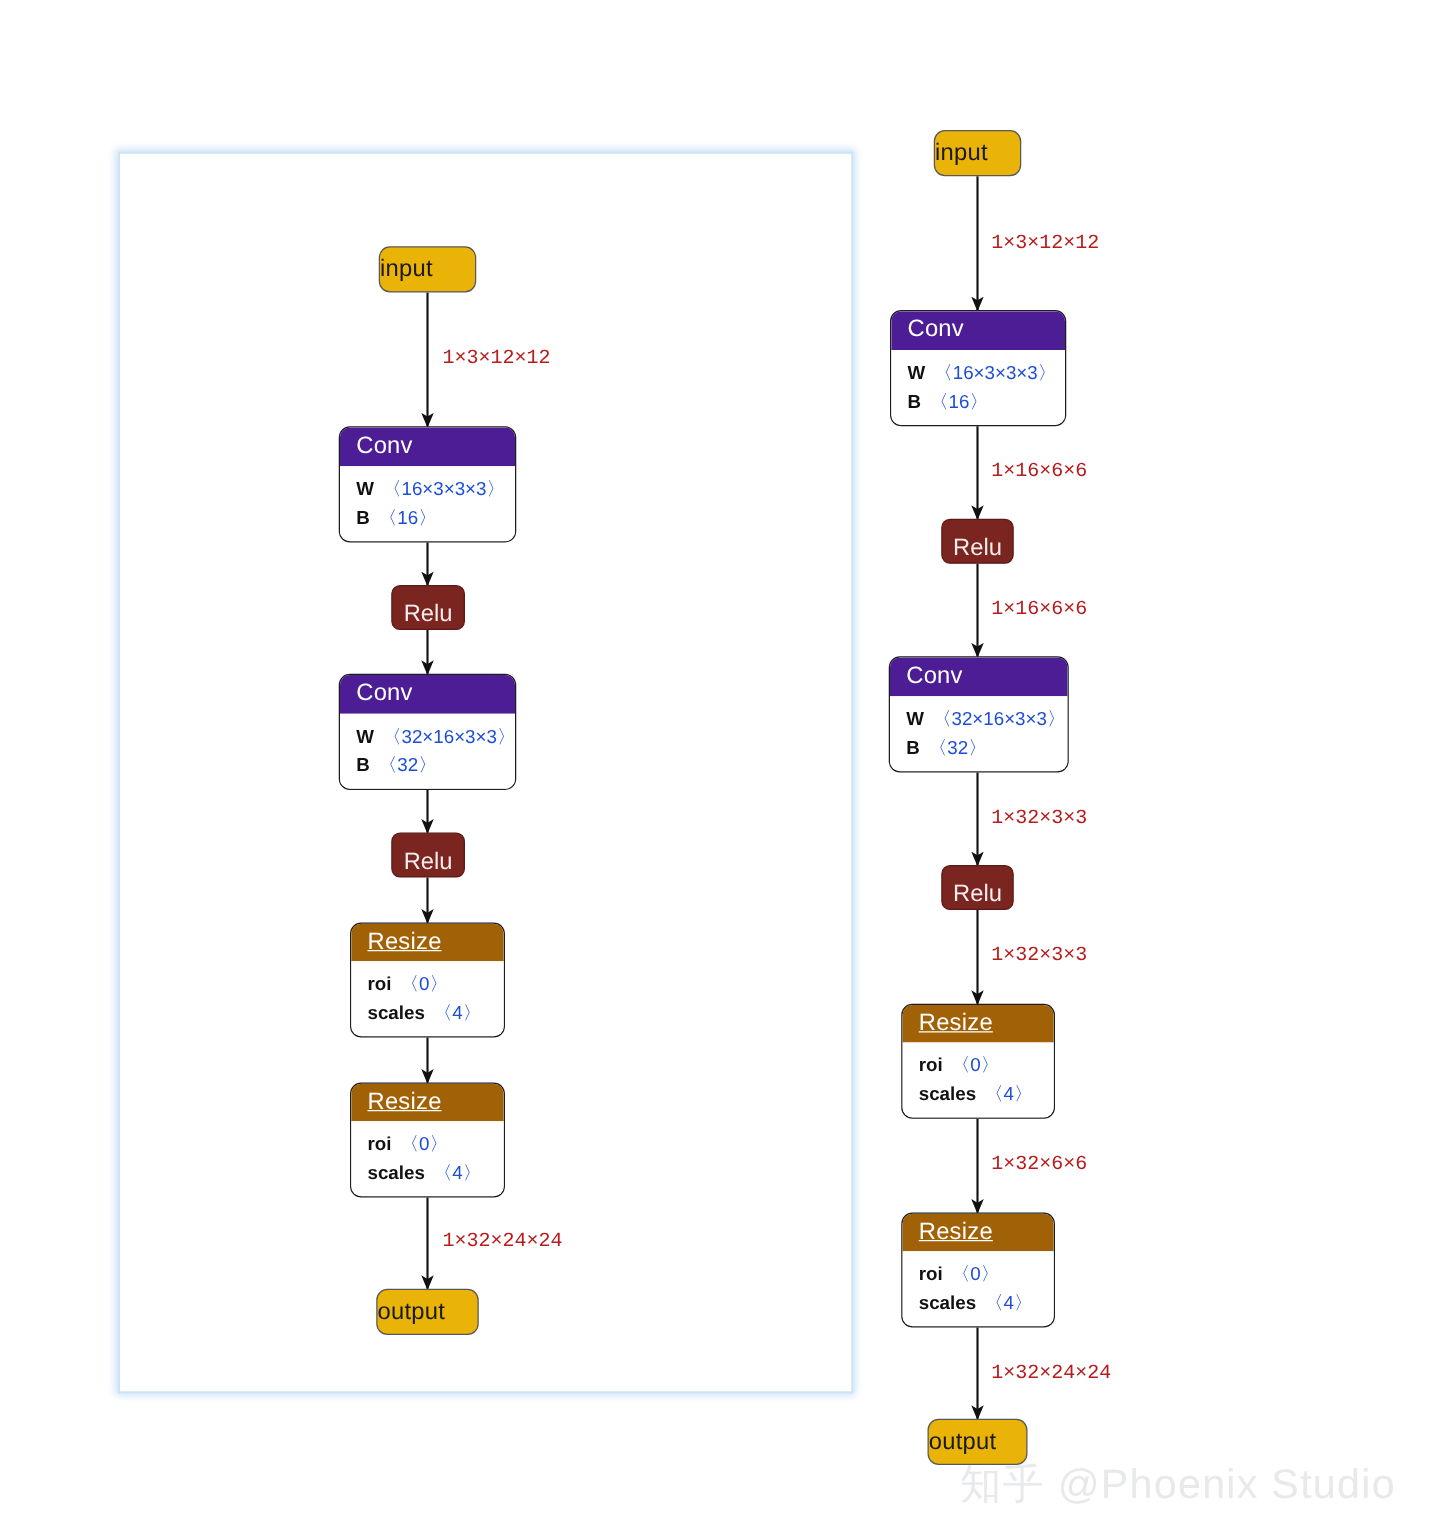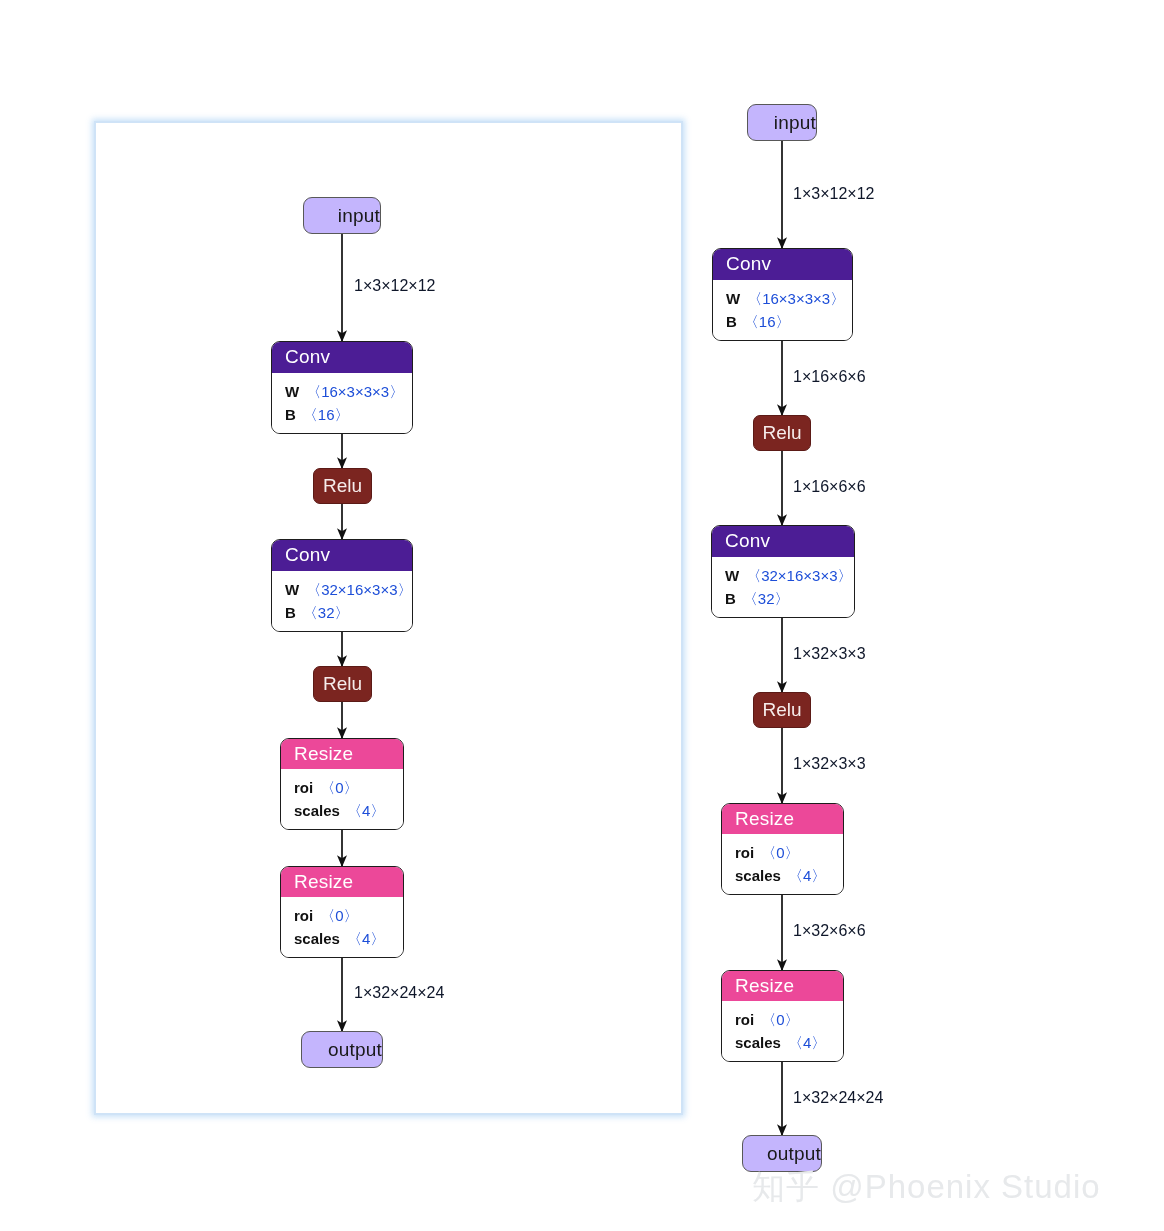--- a/index.html
+++ b/index.html
@@ -42,38 +42,38 @@
   }
 
   
   .node {
     position: absolute;
     box-sizing: border-box;
   }
 
   
   .node-term {
-    background: #c4b5fd;
+    background: #eab308;
     border: 1.6px solid #585858;
     border-radius: 9px;
     display: flex;
     align-items: center;
-    justify-content: flex-end;
+    justify-content: flex-start;
     color: #1a1a1a;
     font-size: 19px;
     letter-spacing: 0.2px;
   }
 
   
   .node-relu {
     background: #7b2520;
     border: 1.5px solid #5b1a16;
     border-radius: 7px;
     display: flex;
-    align-items: center;
+    align-items: flex-end;
     justify-content: center;
     color: #f6eceb;
     font-size: 19px;
   }
 
   
   .node-op {
     border: 1.6px solid #1d1d1d;
     border-radius: 9px;
     background: #ffffff;
@@ -84,21 +84,21 @@
   .op-header {
     height: 34px;
     display: flex;
     align-items: center;
     padding-left: 13px;
     color: #ffffff;
     font-size: 19px;
     letter-spacing: 0.2px;
   }
   .op-header.conv { background: #4c1d95; }
-  .op-header.resize { background: #ec4899; }
+  .op-header.resize { background: #a16207; text-decoration: underline; }
 
   .op-body {
     flex: 1;
     background: #ffffff;
     padding: 7px 0 6px 13px;
   }
   .op-row {
     display: flex;
     align-items: baseline;
     font-size: 15px;
@@ -112,28 +112,29 @@
   }
   .op-val {
     color: #1d4ed8;
     font-size: 15px;
   }
 
   
   .edge-label {
     position: absolute;
     font-size: 16px;
-    color: #0f172a;
+    color: #b91c1c;
     white-space: nowrap;
+    font-family: Liberation Mono, monospace;
   }
 
   
   #watermark {
     position: absolute;
-    left: 752px;
+    left: 768px;
     top: 1165px;
     font-size: 33px;
     color: #e7e9eb;
     letter-spacing: 1px;
     white-space: nowrap;
     user-select: none;
   }
 </style>
 </head>
 <body>

